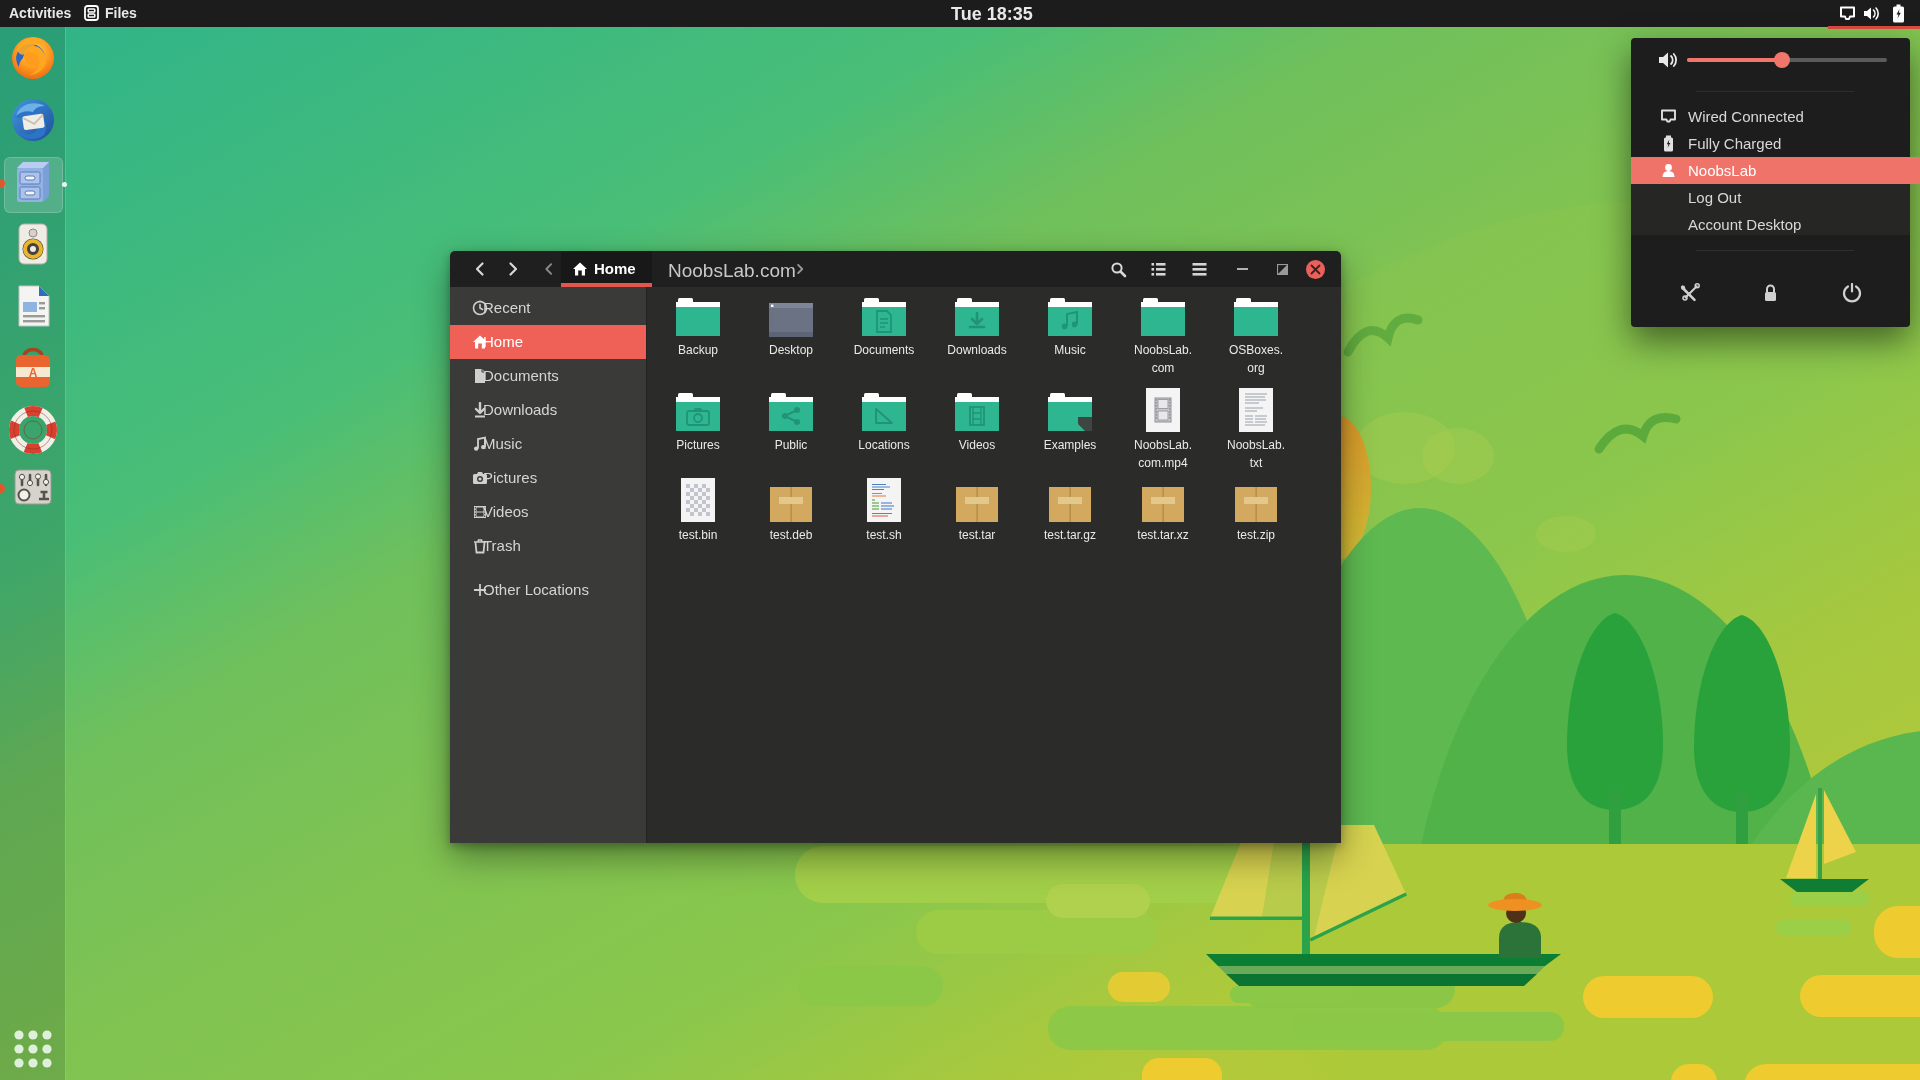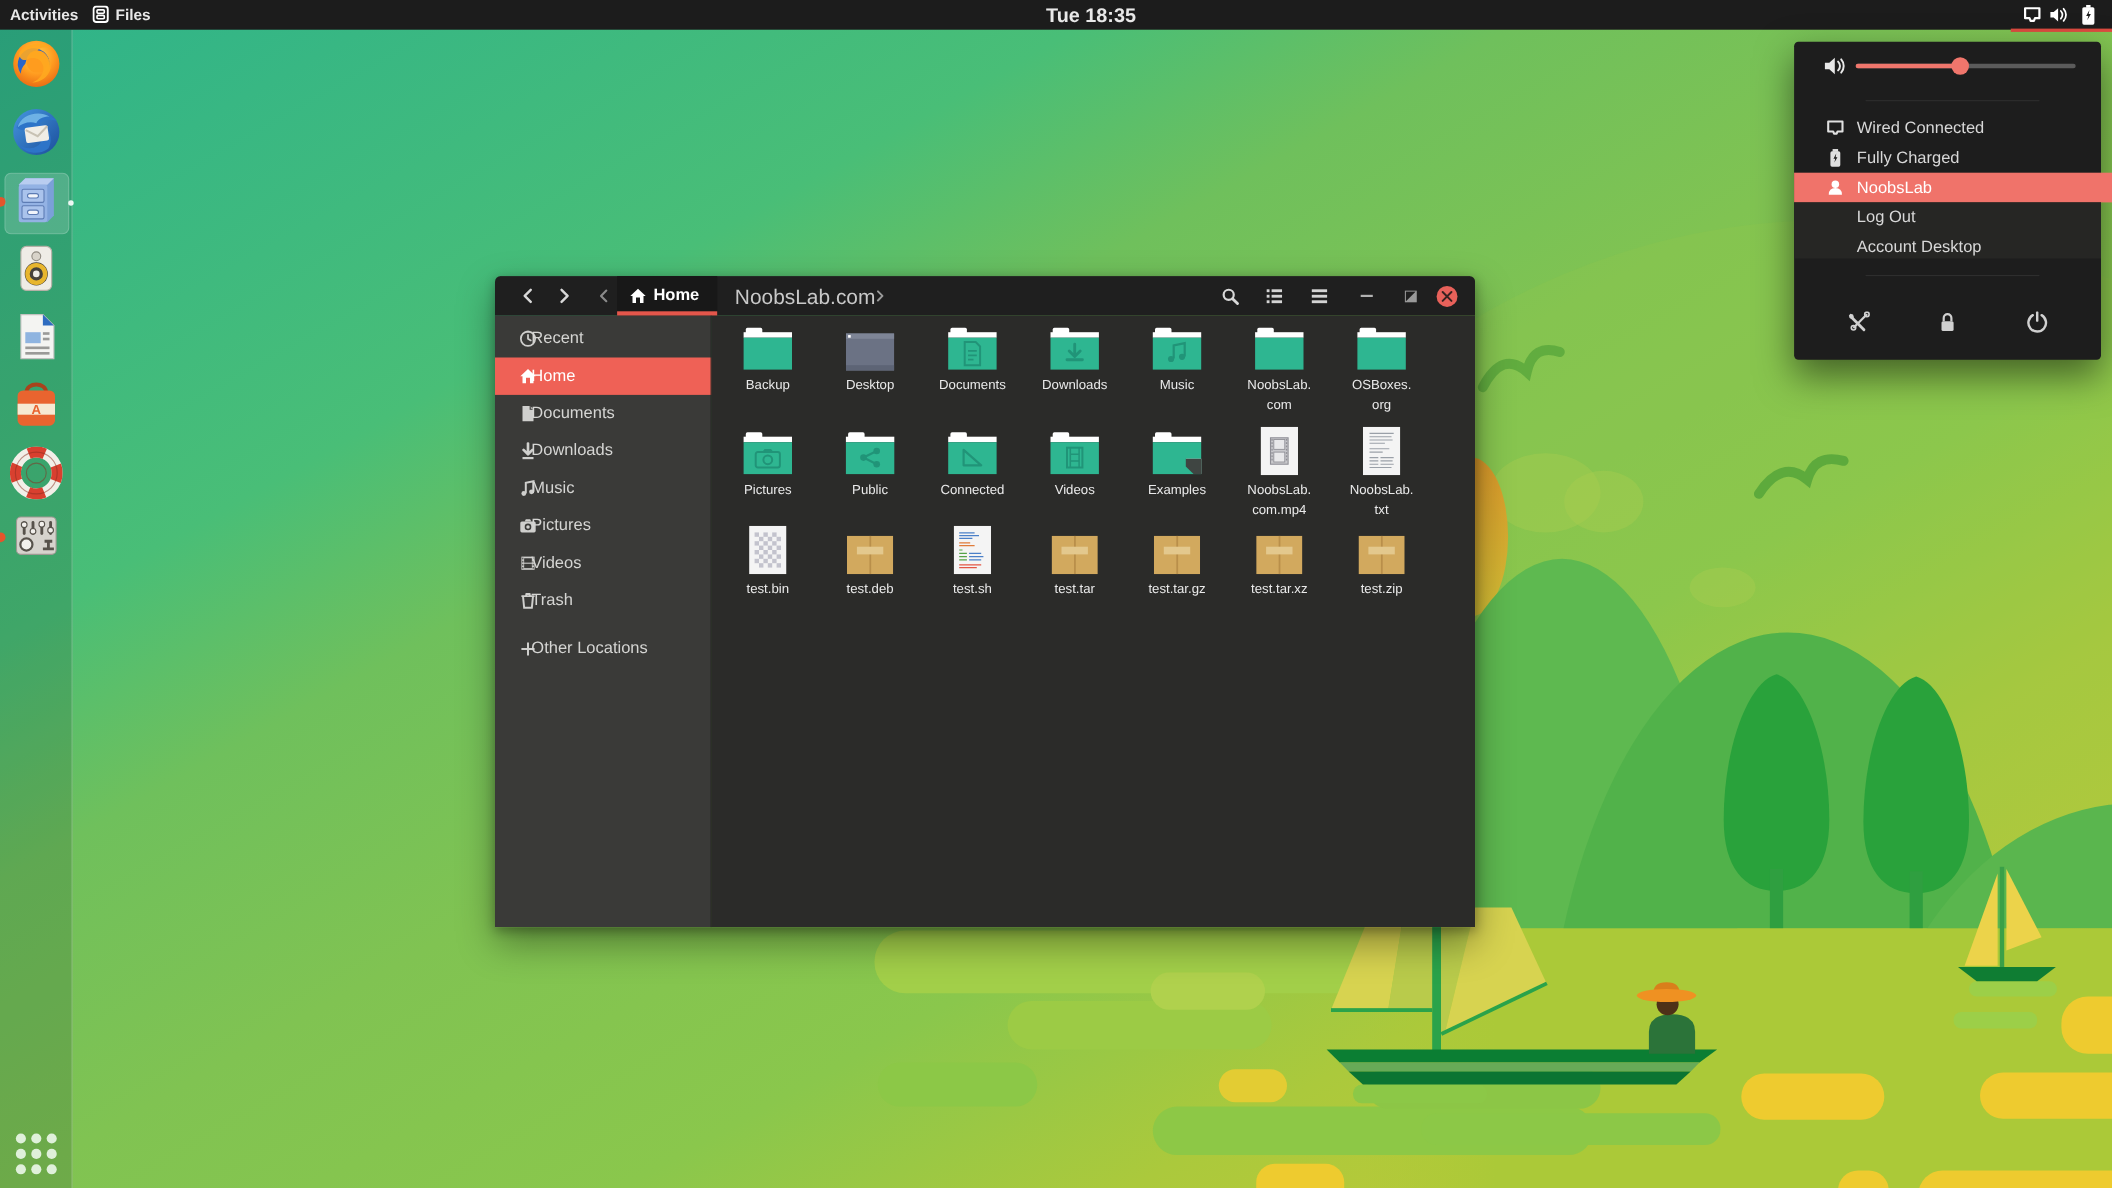--- a/index.html
+++ b/index.html
@@ -460,21 +460,21 @@
         </svg>
         <div class="clbl">Public</div>
       </div>
 <div class="cell" style="left:191px;top:101px">
         <svg class="cicon" width="46" height="40">
           <use href="#fold"></use>
           <g transform="translate(13,15)">
             <path d="M2 16 L18 16 L2 2 Z" fill="none" stroke="#219478" stroke-width="2" stroke-linejoin="round"></path>
           </g>
         </svg>
-        <div class="clbl">Connected</div>
+        <div class="clbl">Locations</div>
       </div>
 <div class="cell" style="left:284px;top:101px">
         <svg class="cicon" width="46" height="40">
           <use href="#fold"></use>
           <g transform="translate(16,15)">
             <rect x="0" y="0" width="14" height="18" fill="none" stroke="#219478" stroke-width="1.8"></rect>
             <path d="M3 0 v18 M11 0 v18 M3 6 h8 M3 12 h8" stroke="#219478" stroke-width="1.4"></path>
           </g>
         </svg>
         <div class="clbl">Videos</div>

